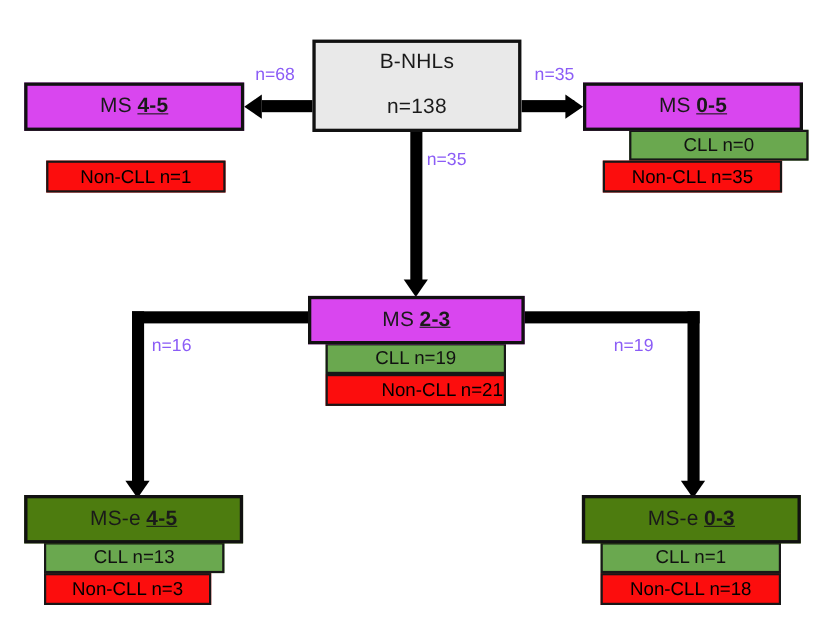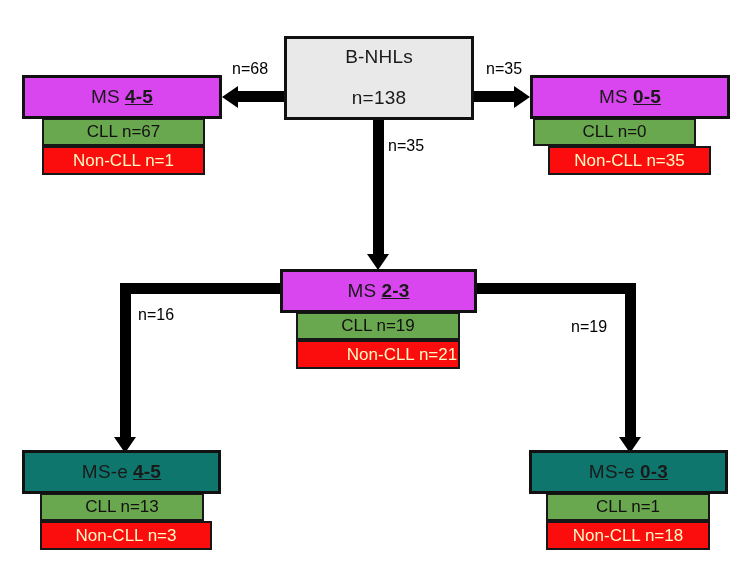--- a/index.html
+++ b/index.html
@@ -27,21 +27,21 @@
     align-items: center;
     justify-content: center;
     font-size: 19px;
     color: #1a1a1a;
     letter-spacing: .2px;
     white-space: nowrap;
     z-index: 6;
   }
   .node-main.peach { background: #d946ef; }
   .node-main.grey  { background: #e9e9e9; gap: 14px; }
-  .node-main.blue  { background: #0f766e; }
+  .node-main.blue  { background: #4d7c0f; }
 
   .node-main .lbl-lead { font-weight: 400; }
   .node-main .lbl-bold { font-weight: 700; margin-left: 5px; text-decoration: underline; }
 
   .node-main.two-line {
     flex-direction: column;
     line-height: 1.42;
     justify-content: center;
   }
   .node-main.two-line .lbl-lead,
@@ -57,21 +57,21 @@
     font-size: 17px;
     white-space: nowrap;
     z-index: 5;
   }
   .sub-box.green {
     background: #6aa84f;
     color: #111111;
   }
   .sub-box.red {
     background: #fc0d0d;
-    color: #fef9c3;
+    color: #000000;
   }
 
   
   .line {
     position: absolute;
     background: #000000;
     z-index: 2;
   }
   .arrow-head {
     position: absolute;
@@ -90,21 +90,21 @@
   }
   .arrow-down {
     border-left: 11px solid transparent;
     border-right: 11px solid transparent;
     border-top: 16px solid #000000;
   }
 
   .edge-label {
     position: absolute;
     font-size: 16px;
-    color: #000000;
+    color: #8b5cf6;
     white-space: nowrap;
     z-index: 7;
   }
 </style>
 </head>
 <body>
 
 <div id="canvas">
 
   <div class="line" style="left:238px; top:91px; width:48px; height:11px;"></div>
@@ -119,54 +119,53 @@
   <div class="arrow-head arrow-down" style="left:367px; top:254px;"></div>
   <div class="edge-label" style="left:388px; top:137px;">n=35</div>
 
   <div class="line" style="left:120px; top:283px; width:516px; height:11px;"></div>
   <div class="line" style="left:120px; top:283px; width:11px; height:158px;"></div>
   <div class="arrow-head arrow-down" style="left:114px; top:437px;"></div>
   <div class="edge-label" style="left:138px; top:306px;">n=16</div>
 
   <div class="line" style="left:625px; top:283px; width:11px; height:158px;"></div>
   <div class="arrow-head arrow-down" style="left:619px; top:437px;"></div>
-  <div class="edge-label" style="left:571px; top:306px;margin-top:12px;">n=19</div>
+  <div class="edge-label" style="left:558px; top:306px;">n=19</div>
 
   <div class="node-main grey two-line" style="left:284px; top:36px; width:190px; height:84px;">
     <span class="lbl-lead">B-NHLs</span>
     <span class="lbl-sub">n=138</span>
   </div>
 
   <div class="node-main peach" style="left:22px; top:75px; width:200px; height:44px;">
     <span class="lbl-lead">MS</span>
     <span class="lbl-bold">4-5</span>
   </div>
-  <div class="sub-box green" style="left:42px; top:118px; width:163px; height:28px;">CLL n=67</div>
   <div class="sub-box red" style="left:42px; top:146px; width:163px; height:29px;">Non-CLL n=1</div>
 
   <div class="node-main peach" style="left:530px; top:75px; width:200px; height:44px;">
     <span class="lbl-lead">MS</span>
     <span class="lbl-bold">0-5</span>
   </div>
-  <div class="sub-box green" style="left:533px; top:118px; width:163px; height:28px;">CLL n=0</div>
+  <div class="sub-box green" style="left:572px; top:118px; width:163px; height:28px;">CLL n=0</div>
   <div class="sub-box red" style="left:548px; top:146px; width:163px; height:29px;">Non-CLL n=35</div>
 
   <div class="node-main peach" style="left:280px; top:269px; width:197px; height:44px;">
     <span class="lbl-lead">MS</span>
     <span class="lbl-bold">2-3</span>
   </div>
   <div class="sub-box green" style="left:296px; top:312px; width:164px; height:28px;">CLL n=19</div>
   <div class="sub-box red" style="left:296px; top:340px; width:164px; height:29px;padding-left:48px;">Non-CLL n=21</div>
 
   <div class="node-main blue" style="left:22px; top:450px; width:199px; height:44px;">
     <span class="lbl-lead">MS-e</span>
     <span class="lbl-bold">4-5</span>
   </div>
   <div class="sub-box green" style="left:40px; top:493px; width:164px; height:28px;">CLL n=13</div>
-  <div class="sub-box red" style="left:40px; top:521px; width:172px; height:29px;">Non-CLL n=3</div>
+  <div class="sub-box red" style="left:40px; top:521px; width:152px; height:29px;">Non-CLL n=3</div>
 
   <div class="node-main blue" style="left:529px; top:450px; width:199px; height:44px;">
     <span class="lbl-lead">MS-e</span>
     <span class="lbl-bold">0-3</span>
   </div>
   <div class="sub-box green" style="left:546px; top:493px; width:164px; height:28px;">CLL n=1</div>
   <div class="sub-box red" style="left:546px; top:521px; width:164px; height:29px;">Non-CLL n=18</div>
 
 </div>
 

